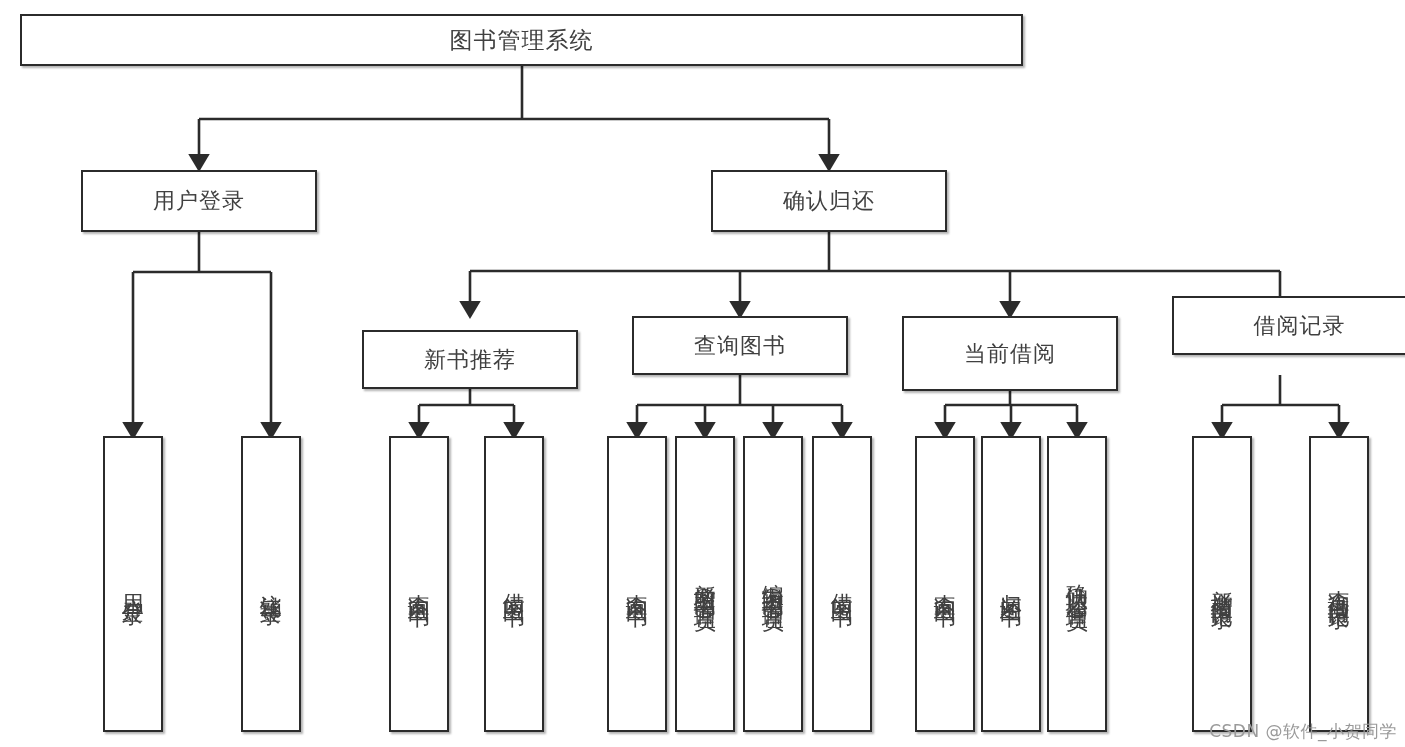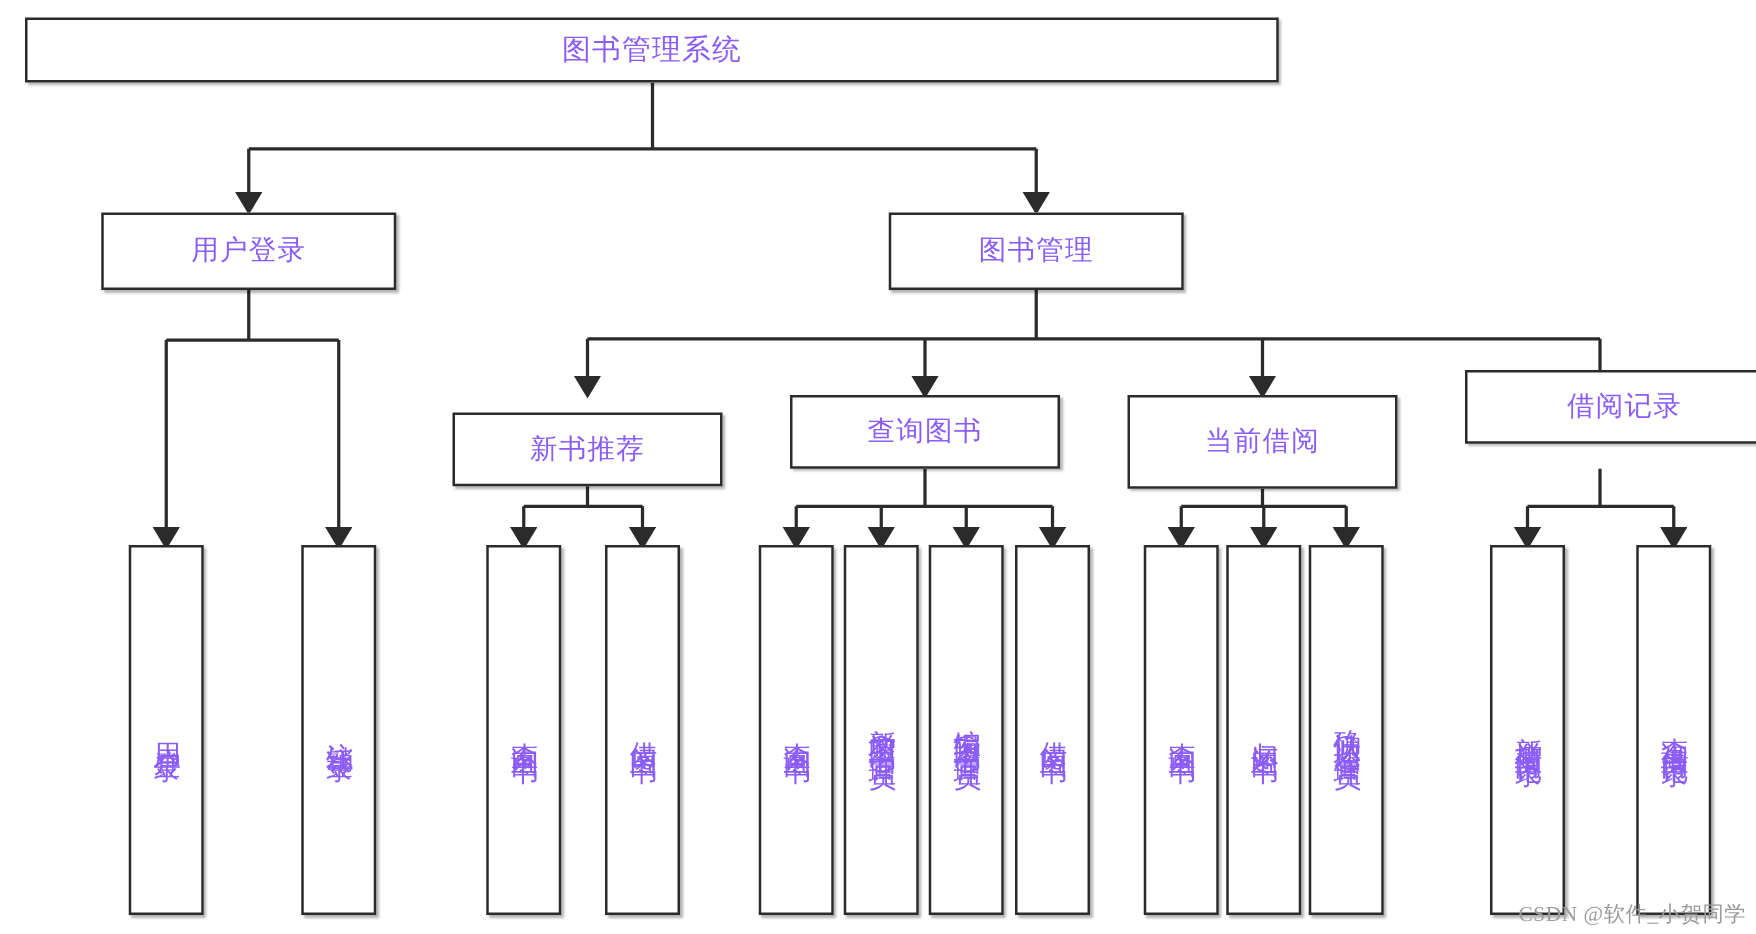--- a/index.html
+++ b/index.html
@@ -27,21 +27,21 @@
   }
   .node {
     position: absolute;
     box-sizing: border-box;
     background: #ffffff;
     border: 2px solid #2b2b2b;
     box-shadow: 2px 2px 2px rgba(0,0,0,0.30);
     display: flex;
     align-items: center;
     justify-content: center;
-    color: #8b5cf6;
+    color: #404040;
   }
   .node.horiz .node-label {
     font-size: 22px;
     line-height: 1.15;
     letter-spacing: 1px;
     white-space: nowrap;
   }
   .node.vert {
     align-items: center;
     justify-content: center;
@@ -58,21 +58,20 @@
     font-size: 23px;
   }
   #watermark {
     position: absolute;
     right: 8px;
     bottom: 4px;
     font-size: 17px;
     color: #9a9a9a;
     letter-spacing: 0.5px;
     white-space: nowrap;
-    font-family: Liberation Serif, serif;
   }
 </style>
 </head>
 <body>
 
 <div id="canvas">
 
   <svg id="edges" viewBox="0 0 1405 747" xmlns="http://www.w3.org/2000/svg">
     <defs>
       <marker id="arrow" markerWidth="9" markerHeight="9" refX="3.2" refY="4.2" orient="auto" markerUnits="strokeWidth">
@@ -124,21 +123,21 @@
   </svg>
 
   <div class="node horiz title" style="left:20px; top:14px; width:1003px; height:52px;">
     <span class="node-label">图书管理系统</span>
   </div>
 
   <div class="node horiz" style="left:81px; top:170px; width:236px; height:62px;">
     <span class="node-label">用户登录</span>
   </div>
   <div class="node horiz" style="left:711px; top:170px; width:236px; height:62px;">
-    <span class="node-label">图书管理</span>
+    <span class="node-label">确认归还</span>
   </div>
 
   <div class="node horiz" style="left:362px; top:316px; width:216px; height:59px;margin-top:14px;">
     <span class="node-label">新书推荐</span>
   </div>
   <div class="node horiz" style="left:632px; top:316px; width:216px; height:59px;">
     <span class="node-label">查询图书</span>
   </div>
   <div class="node horiz" style="left:902px; top:316px; width:216px; height:75px;">
     <span class="node-label">当前借阅</span>

